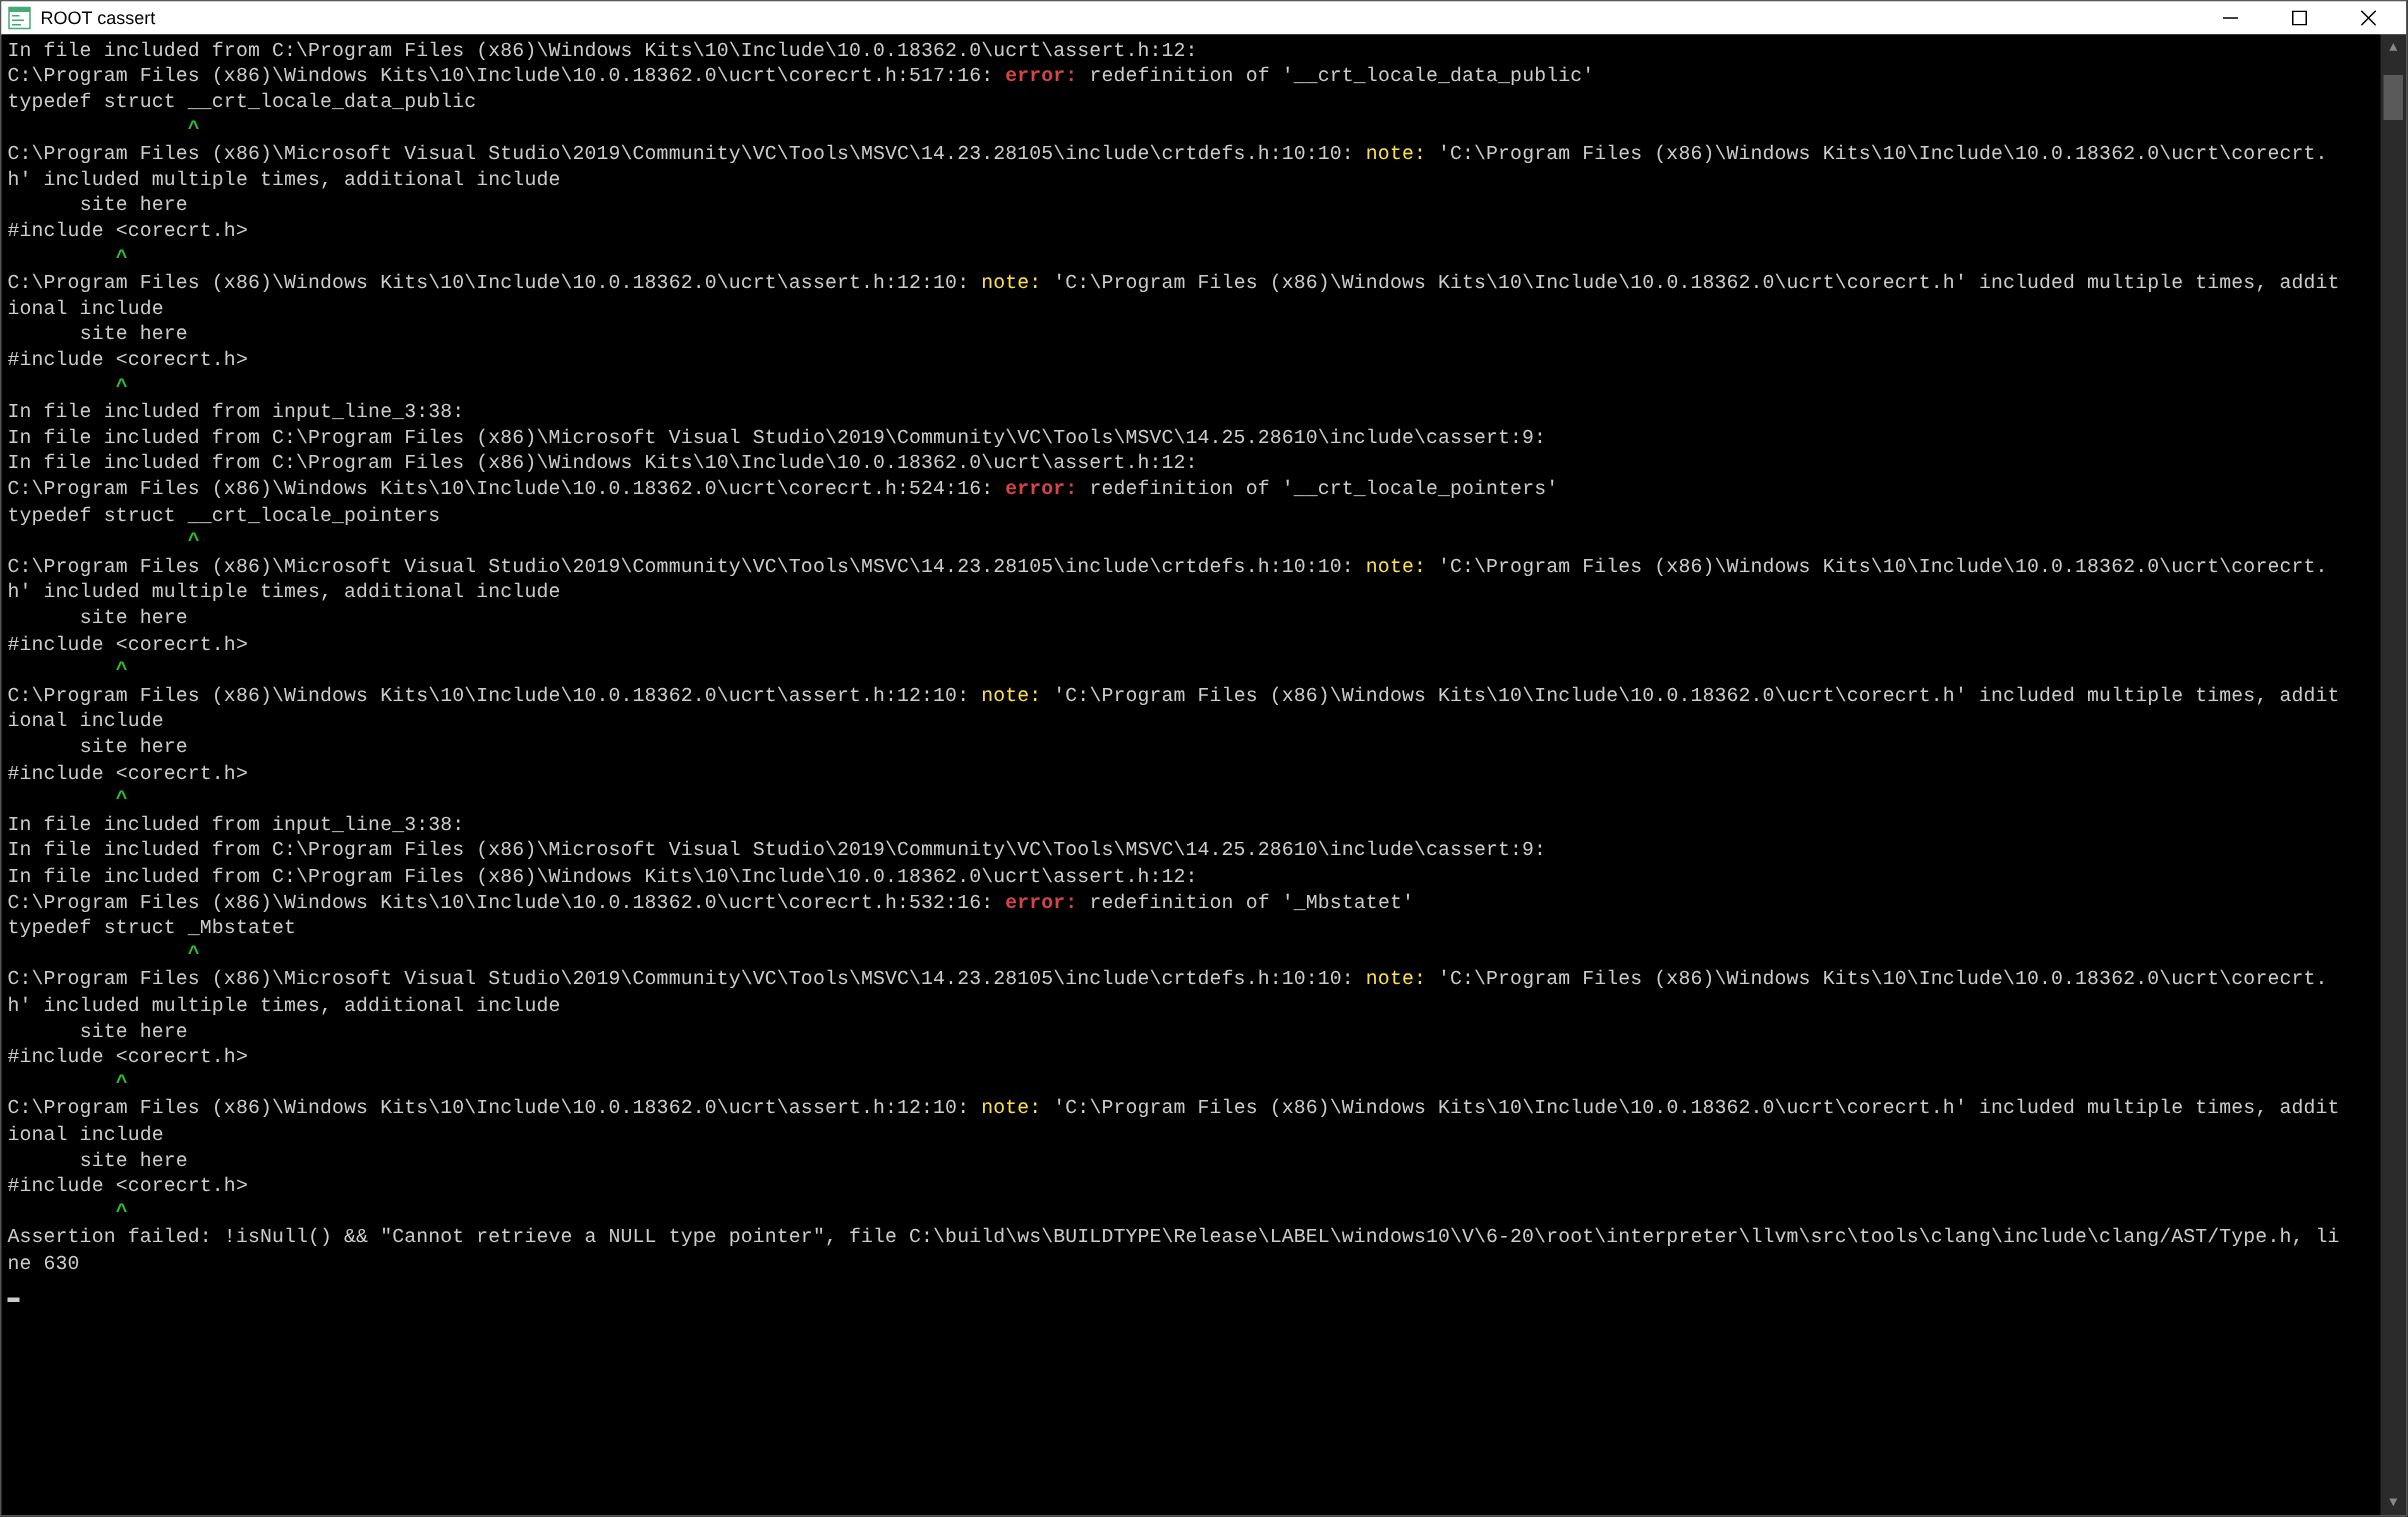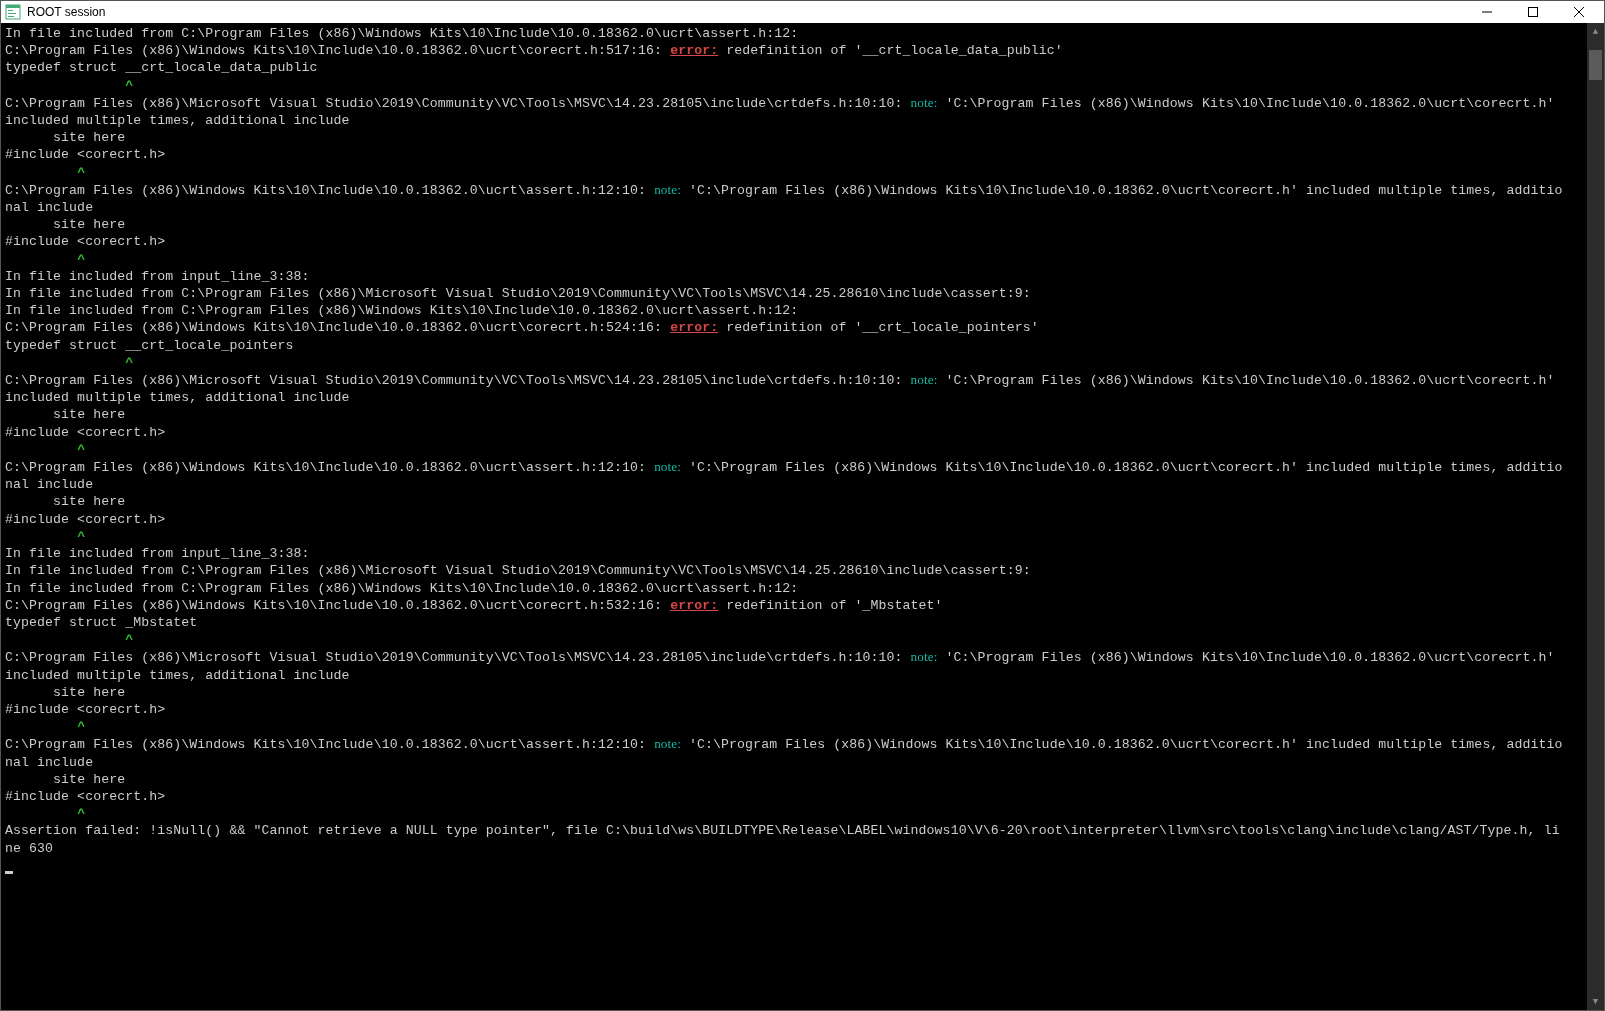--- a/index.html
+++ b/index.html
@@ -81,22 +81,22 @@
     .scroll-track {
       flex: 1;
       position: relative;
     }
     .scroll-thumb {
       position: absolute;
       top: 10px; left: 2px; right: 2px;
       height: 30px;
       background: #5a5a5a;
     }
-    .err { color: #d64545; font-weight: bold; text-decoration: underline; }
-    .note { color: #14b8a6; font-family: Liberation Serif, serif; }
+    .err { color: #d64545; font-weight: bold; }
+    .note { color: #fde047; }
     .caret { color: #2dbf2d; font-weight: bold; }
     .seg { white-space: pre-wrap; }
     .cursor {
       display: inline-block;
       width: 8px; height: 3px;
       background: #ccc;
       vertical-align: bottom;
     }
   </style>
 </head>
@@ -106,21 +106,21 @@
   <div class="titlebar">
     <span class="icon">
       <svg viewBox="0 0 16 16">
         <rect x="1" y="1" width="14" height="14" fill="#fff" stroke="#4a7" stroke-width="1"></rect>
         <rect x="1" y="1" width="14" height="3" fill="#4a7"></rect>
         <rect x="3" y="6" width="5" height="1" fill="#4a7"></rect>
         <rect x="3" y="9" width="8" height="1" fill="#4a7"></rect>
         <rect x="3" y="12" width="6" height="1" fill="#4a7"></rect>
       </svg>
     </span>
-    <span class="title">ROOT session</span>
+    <span class="title">ROOT cassert</span>
     <div class="win-controls">
       <div class="win-btn">
         <svg viewBox="0 0 10 10">
             <line x1="0" y1="5" x2="10" y2="5"></line>
           </svg>
       </div>
       <div class="win-btn">
         <svg viewBox="0 0 10 10">
             <rect x="0.5" y="0.5" width="9" height="9"></rect>
           </svg>

